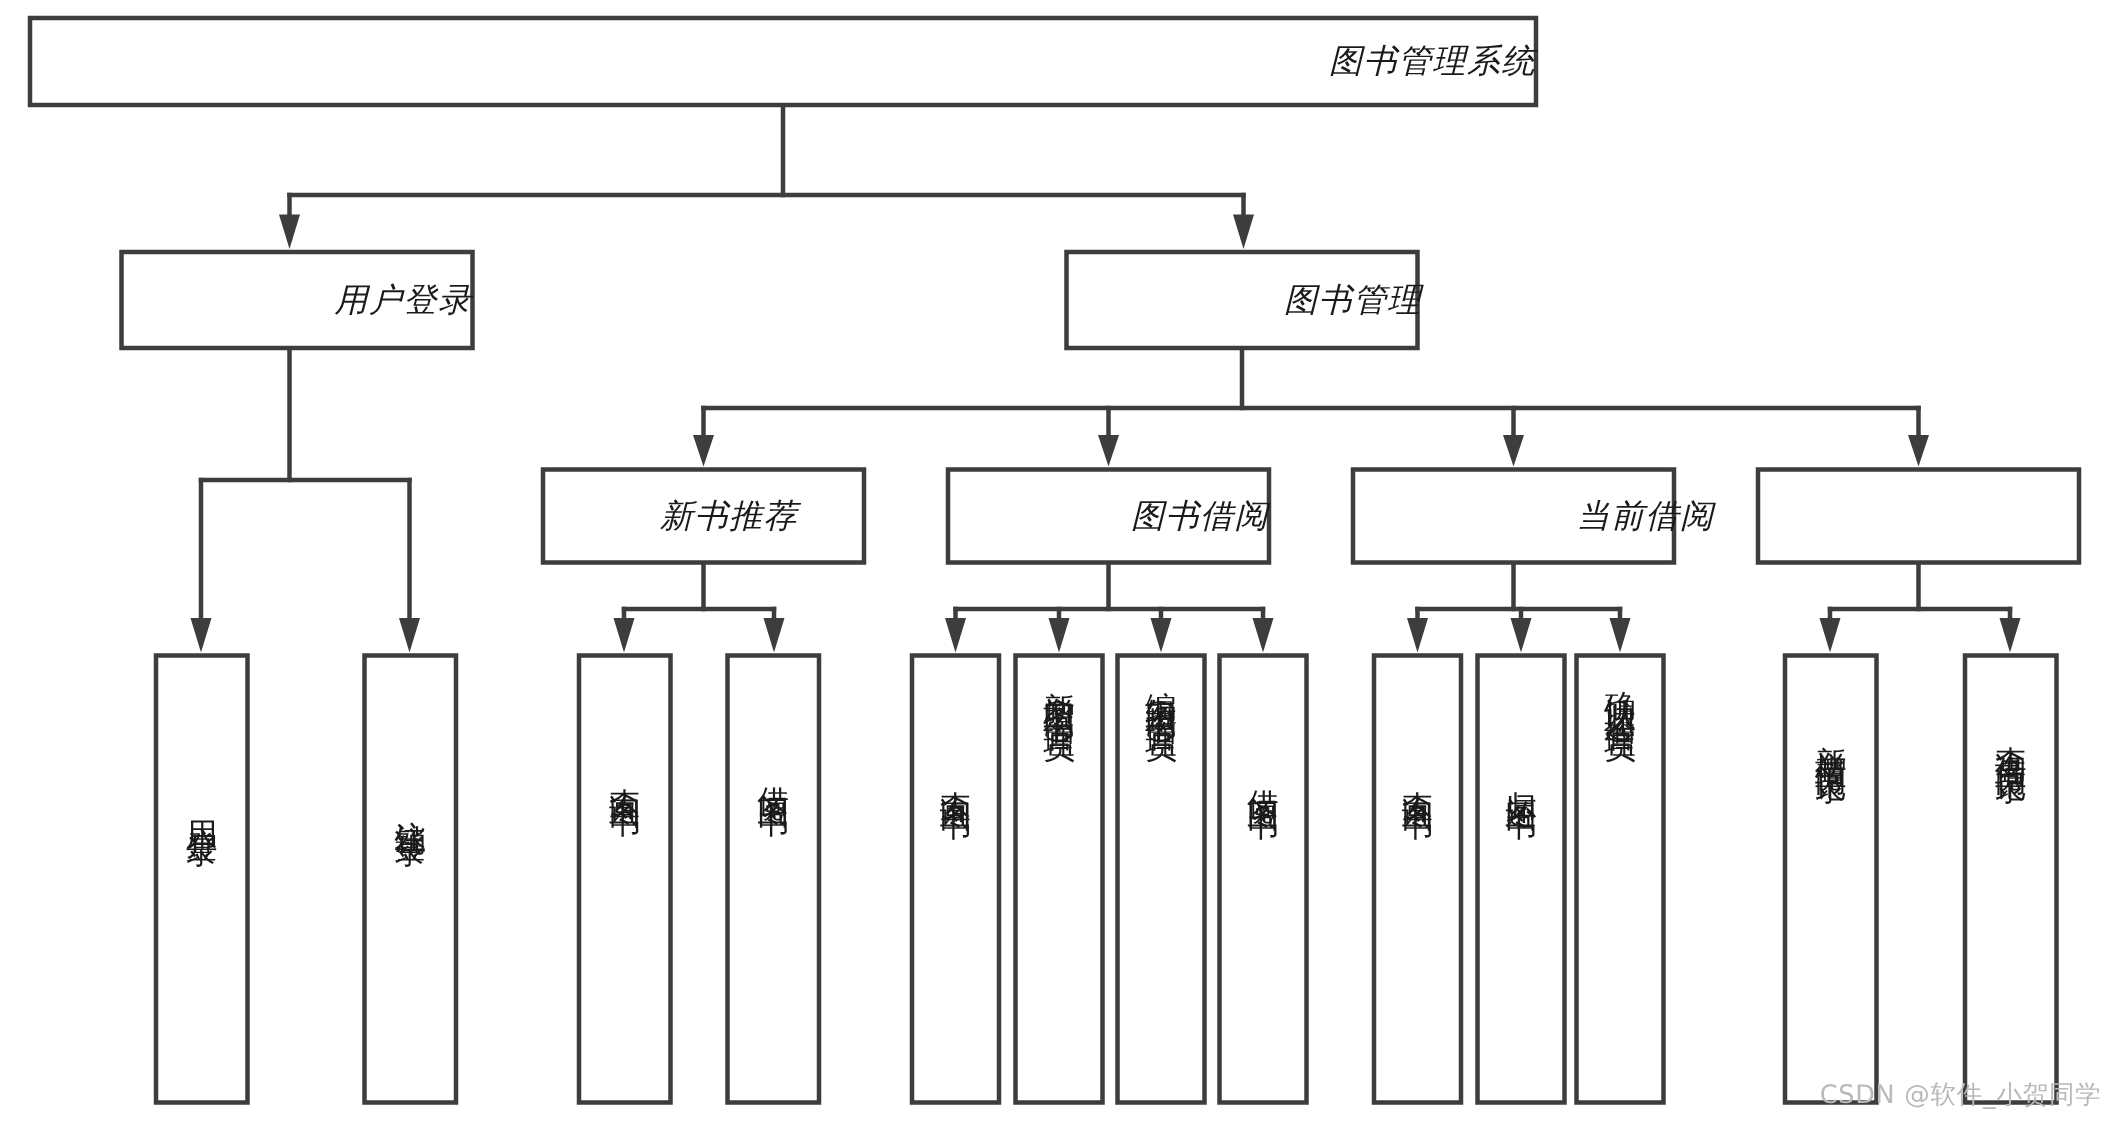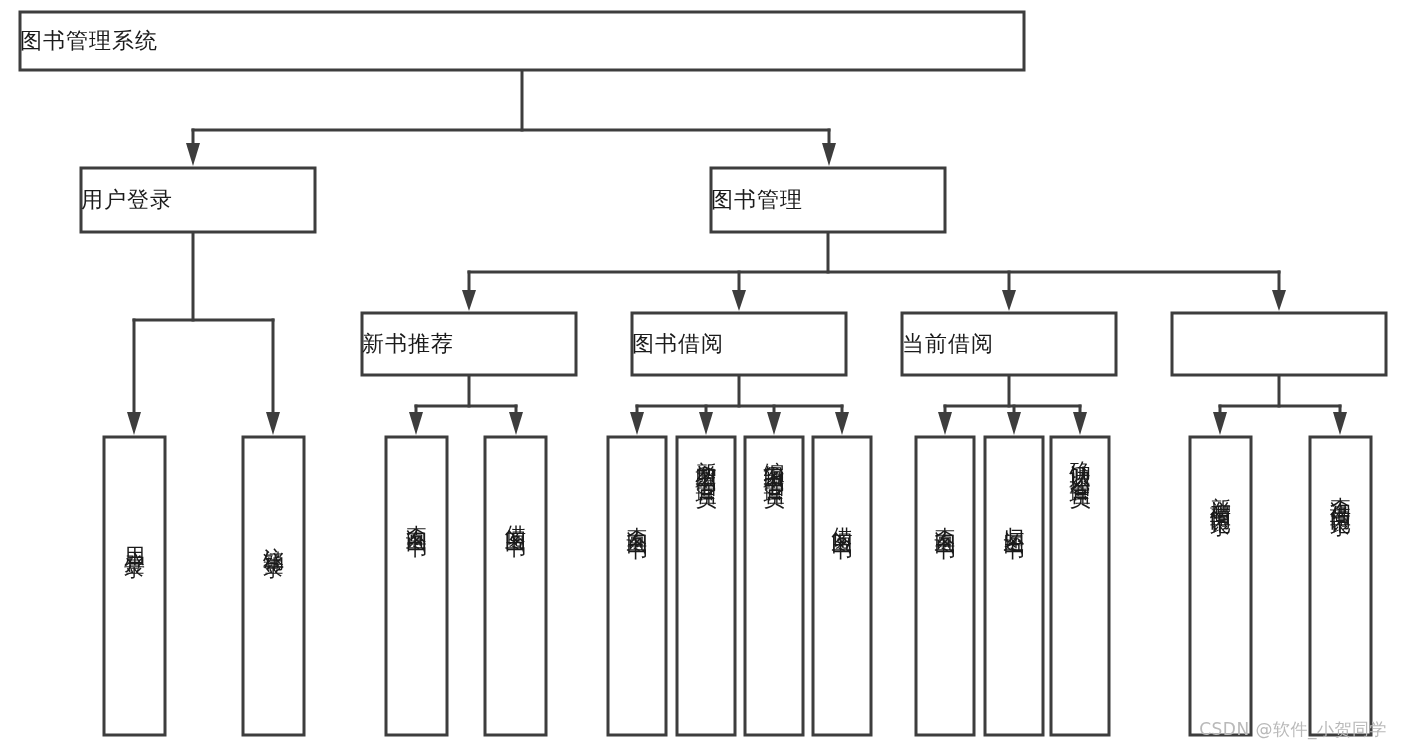--- a/index.html
+++ b/index.html
@@ -55,33 +55,34 @@
     font-size: 21px;
     line-height: 1.05;
     letter-spacing: 4px;
     color: #1a1a1a;
     white-space: nowrap;
   }
   .htext-wrap {
     position: absolute;
     display: flex;
     align-items: center;
-    justify-content: flex-start;
+    justify-content: flex-end;
     pointer-events: none;
+    font-style: italic;
   }
   .htext {
     font-family: "DejaVu Sans", "Liberation Sans", sans-serif;
     font-size: 22px;
     color: #1a1a1a;
     white-space: nowrap;
     letter-spacing: 1px;
   }
   #watermark {
     position: absolute;
-    right: 18px;
+    right: 4px;
     bottom: 6px;
     font-family: "DejaVu Sans", "Liberation Sans", sans-serif;
     font-size: 17px;
     color: #b9b9b9;
     white-space: nowrap;
     letter-spacing: 0.5px;
   }
 </style>
 </head>
 <body>
@@ -198,21 +199,21 @@
   <div class="htext-wrap" style="left:711px; top:168px; width:237px; height:64px;">
     <span class="htext">图书管理</span>
   </div>
 
   <div class="htext-wrap" style="left:362px;  top:313px; width:170px; height:62px;">
     <span class="htext">新书推荐</span>
   </div>
   <div class="htext-wrap" style="left:632px;  top:313px; width:214px; height:62px;">
     <span class="htext">图书借阅</span>
   </div>
-  <div class="htext-wrap" style="left:902px;  top:313px; width:196px; height:62px;">
+  <div class="htext-wrap" style="left:947px;  top:313px; width:196px; height:62px;">
     <span class="htext">当前借阅</span>
   </div>
 
   <div class="vtext-wrap" style="left:104px; top:530px; width:61px; height:200px;">
     <span class="vtext">用户登录</span>
   </div>
   <div class="vtext-wrap" style="left:243px; top:530px; width:61px; height:200px;">
     <span class="vtext">注销登录</span>
   </div>
   <div class="vtext-wrap" style="left:386px; top:508px; width:61px; height:220px;">

